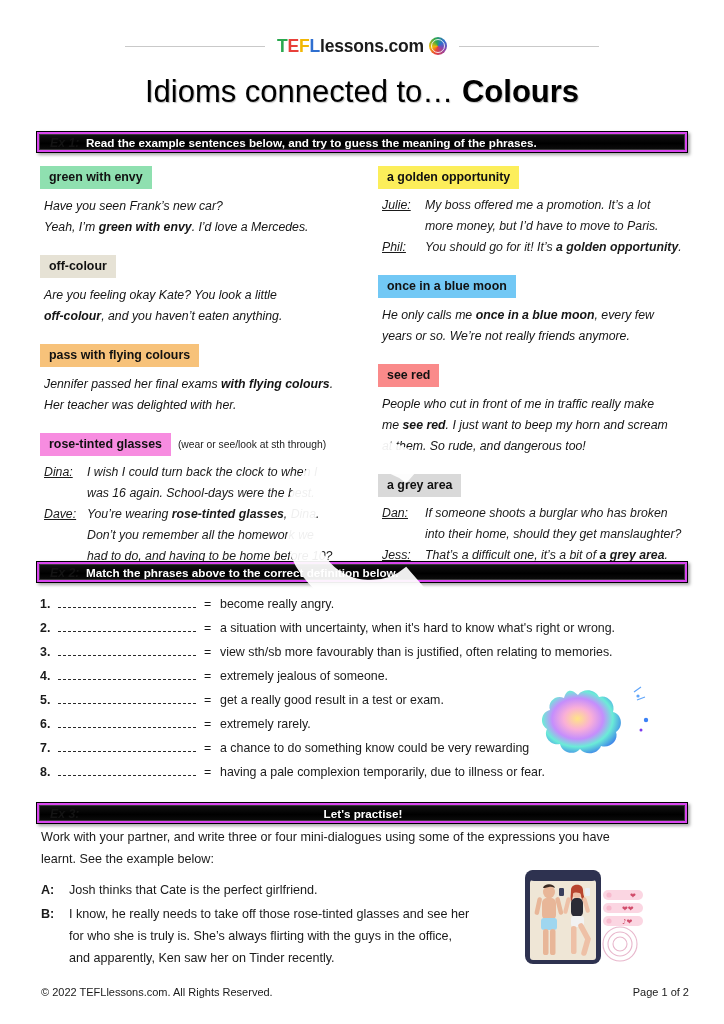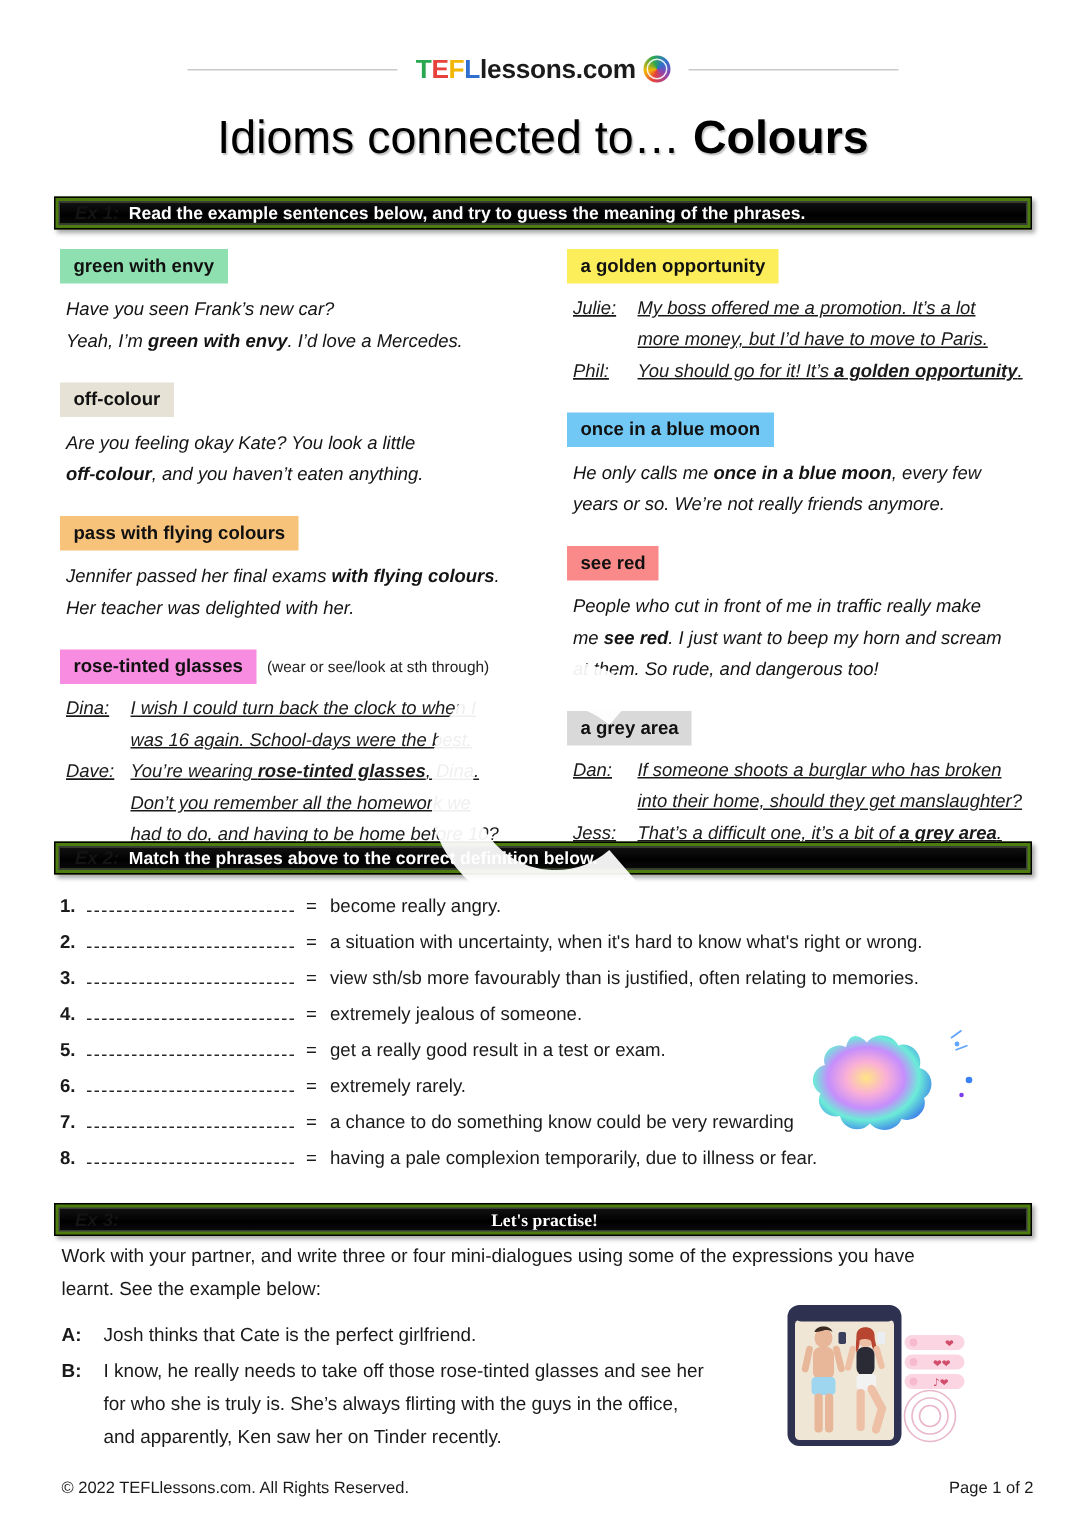--- a/index.html
+++ b/index.html
@@ -87,21 +87,21 @@
     text-shadow: 1px 1px 1px rgba(0,0,0,0.25);
   }
   .title .strong { font-weight: bold; }
 
   
   .bar {
     position: absolute;
     left: 36px;
     width: 652px;
     height: 22px;
-    background: #4d7c0f;
+    background: #d946ef;
     border: 1px solid #000;
     box-sizing: border-box;
     box-shadow: 2px 2px 3px rgba(0,0,0,0.35);
   }
   .bar .inner {
     position: absolute;
     inset: 2px;
     border: 1px solid #3b3b3b;
     box-sizing: border-box;
     background: linear-gradient(180deg, #111 0%, #000 60%, #0a0a0a 100%);
@@ -122,21 +122,20 @@
     position: absolute;
     left: 0;
     width: 652px;
     top: 0;
     height: 22px;
     line-height: 22px;
     text-align: center;
     color: #ffffff;
     font-size: 11.7px;
     font-weight: bold;
-    font-family: Liberation Serif, serif;
   }
 
   
   .col {
     position: absolute;
     top: 166px;
     width: 320px;
   }
   .col-left  { left: 40px; }
   .col-right { left: 378px; }
@@ -173,21 +172,21 @@
     color: #141414;
     margin: 7px 0 0 4px;
   }
   .ex b { font-weight: bold; font-style: italic; }
 
   .dlg {
     margin: 6px 0 0 4px;
     font-size: 12.3px;
     line-height: 21px;
   }
-  .dlg-row { display: flex; align-items: flex-start; text-decoration: underline; }
+  .dlg-row { display: flex; align-items: flex-start; }
   .dlg-spk {
     font-style: italic;
     text-decoration: underline;
     white-space: nowrap;
     flex: 0 0 auto;
     min-width: 36px;
   }
   .dlg-txt { font-style: italic; padding-left: 7px; }
   .dlg-txt b { font-weight: bold; font-style: italic; }
 

